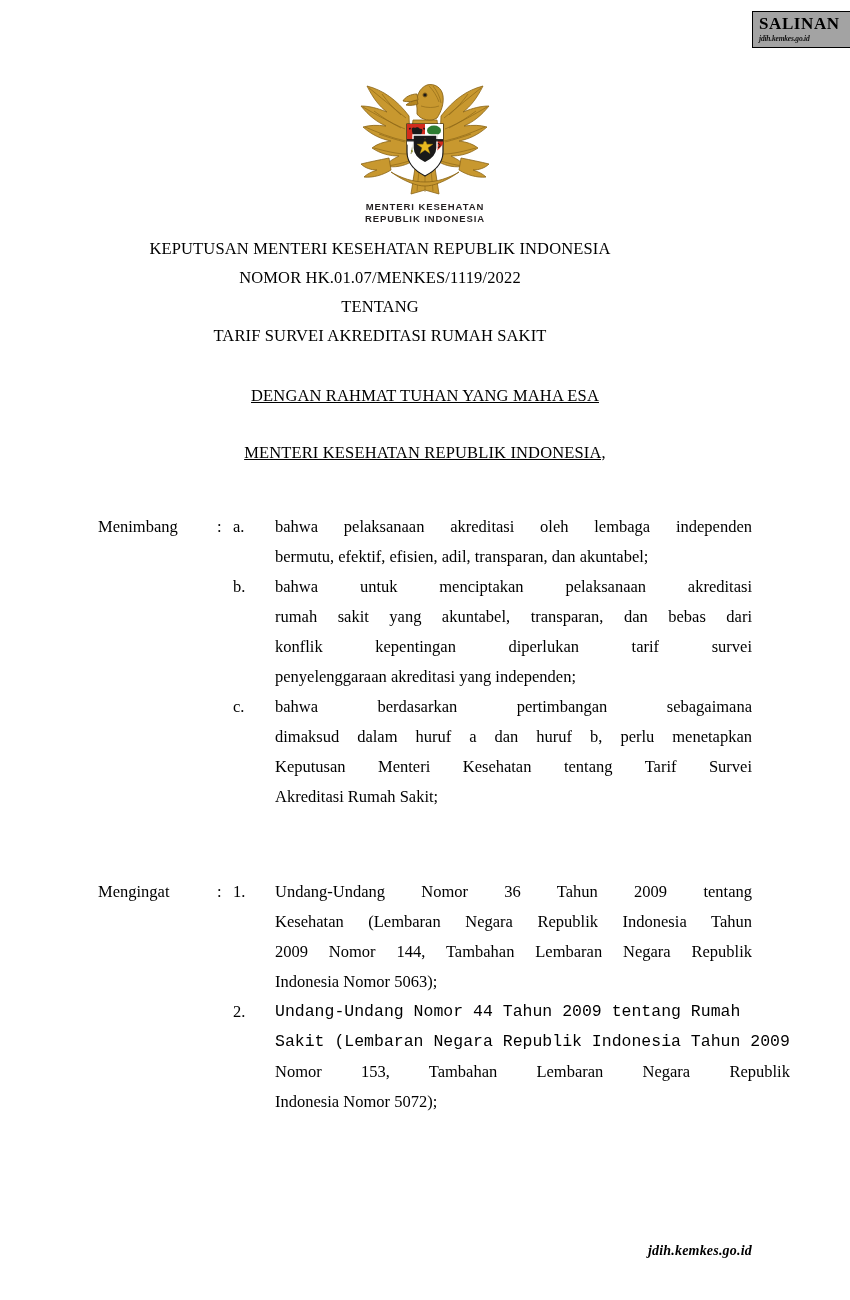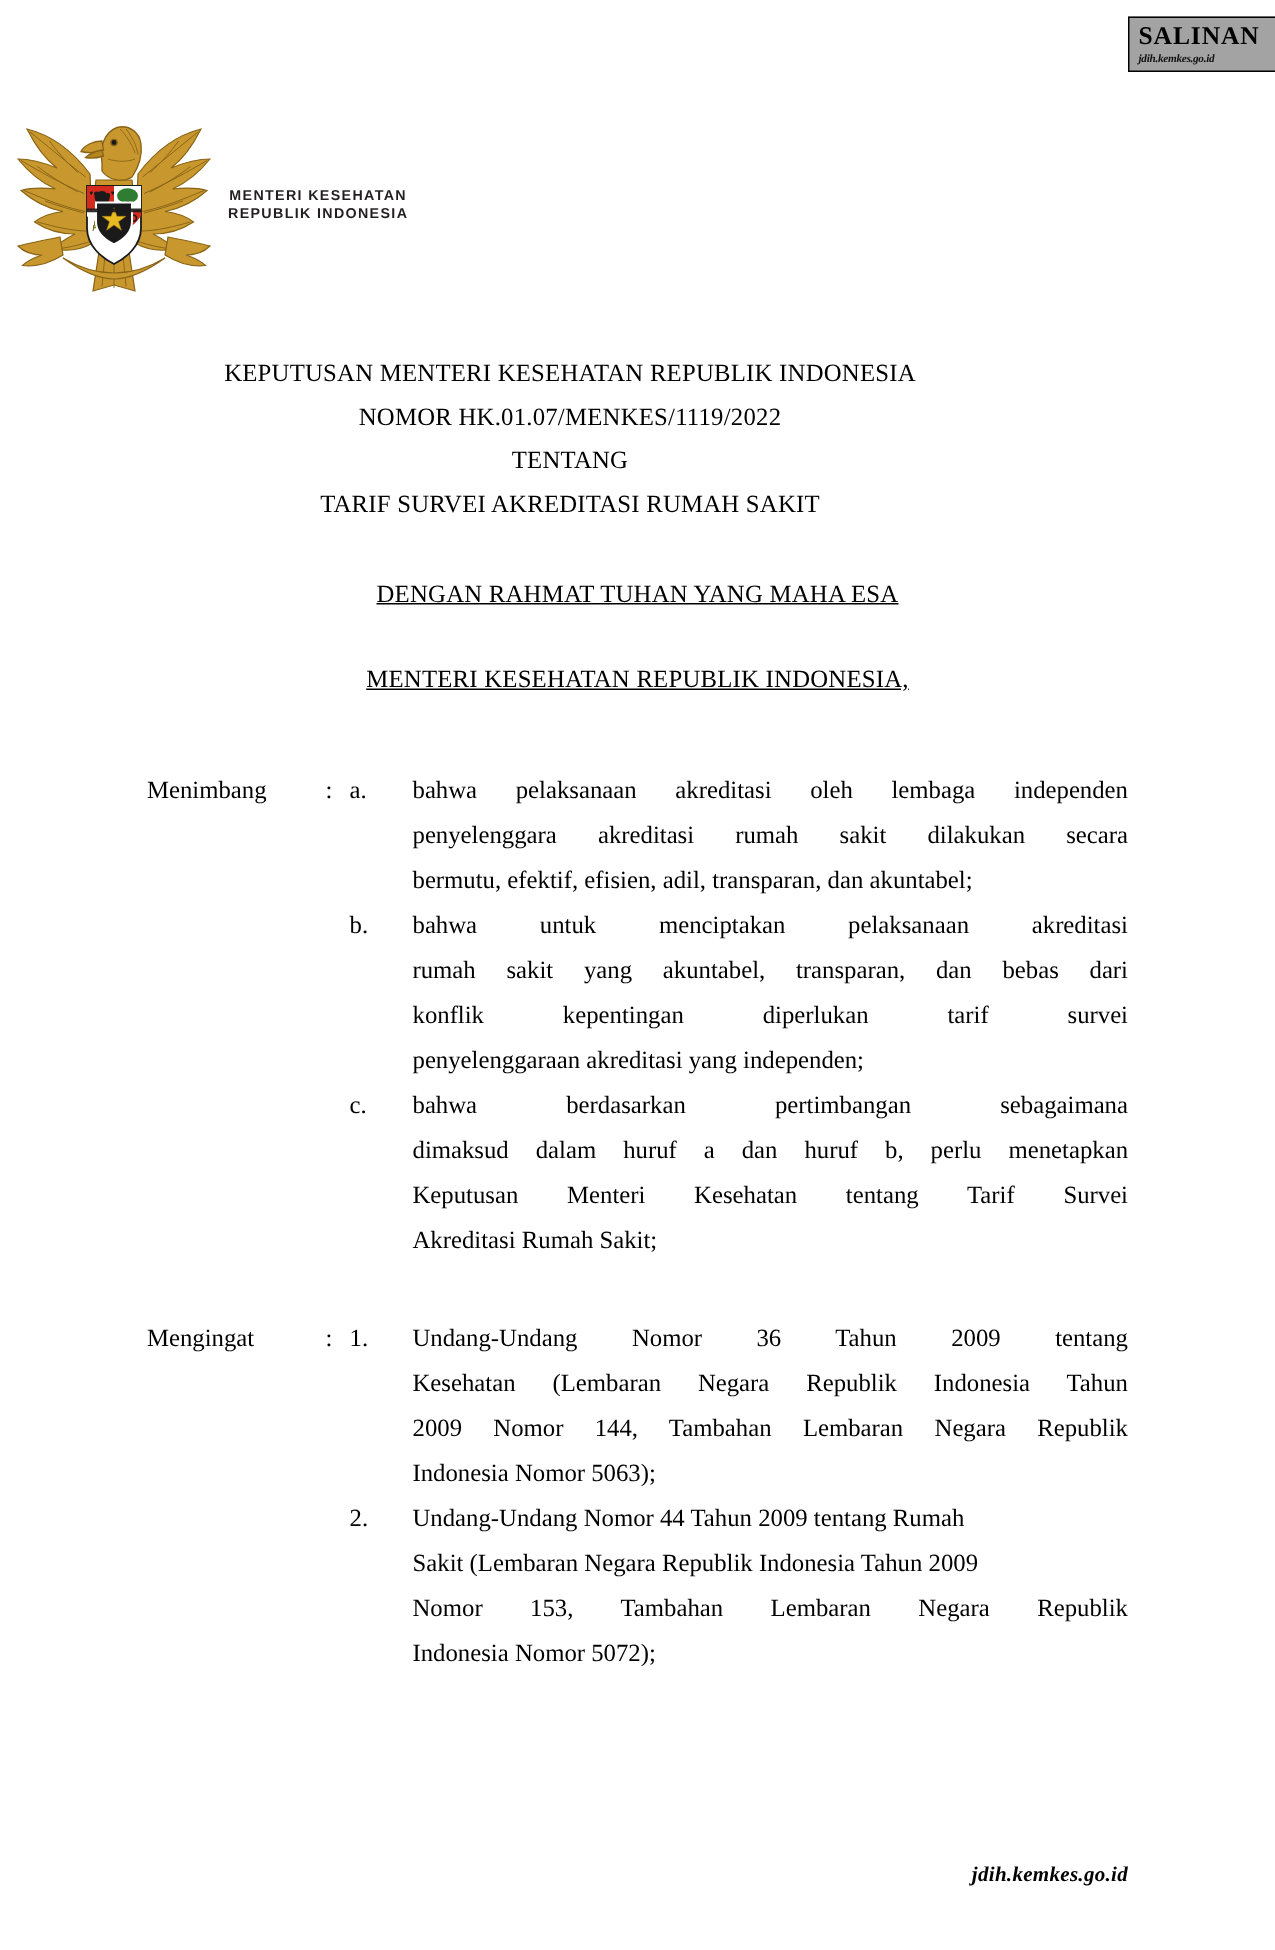--- a/index.html
+++ b/index.html
@@ -43,21 +43,21 @@
     color: #111;
   }
 
   
   .emblem-wrap {
     position: absolute;
     top: 72px;
     left: 0;
     width: 850px;
     display: flex;
-    flex-direction: row;
+    flex-direction: column;
     align-items: center;
   }
   .emblem-svg { display: block; }
   .emblem-caption {
     margin-top: 1px;
     text-align: center;
     font-family: "Liberation Sans", "DejaVu Sans", sans-serif;
     font-weight: bold;
     font-size: 9.5px;
     letter-spacing: 0.9px;
@@ -146,20 +146,21 @@
     display: block;
     text-align: left;
     text-align-last: left;
     white-space: nowrap;
   }
   .jline-natural {
     display: block;
     text-align: right;
     text-align-last: left;
     white-space: nowrap;
+    font-family: Liberation Mono, monospace;
   }
 
   
   .footer {
     position: absolute;
     top: 1243px;
     left: 0;
     width: 850px;
     padding-right: 98px;
     text-align: right;
@@ -336,21 +337,20 @@
 </div>
 
 <div class="section" id="sec-menimbang">
 
   <div class="clause-row">
     <div class="col-label">Menimbang</div>
     <div class="col-colon">:</div>
     <div class="col-marker">a.</div>
     <div class="col-text">
       <span class="jline">bahwa pelaksanaan akreditasi oleh lembaga independen</span>
-      <span class="jline">penyelenggara akreditasi rumah sakit dilakukan secara</span>
       <span class="jline-last">bermutu, efektif, efisien, adil, transparan, dan akuntabel;</span>
     </div>
   </div>
 
   <div class="clause-row">
     <div class="col-label"></div>
     <div class="col-colon"></div>
     <div class="col-marker">b.</div>
     <div class="col-text">
       <span class="jline">bahwa untuk menciptakan pelaksanaan akreditasi</span>

